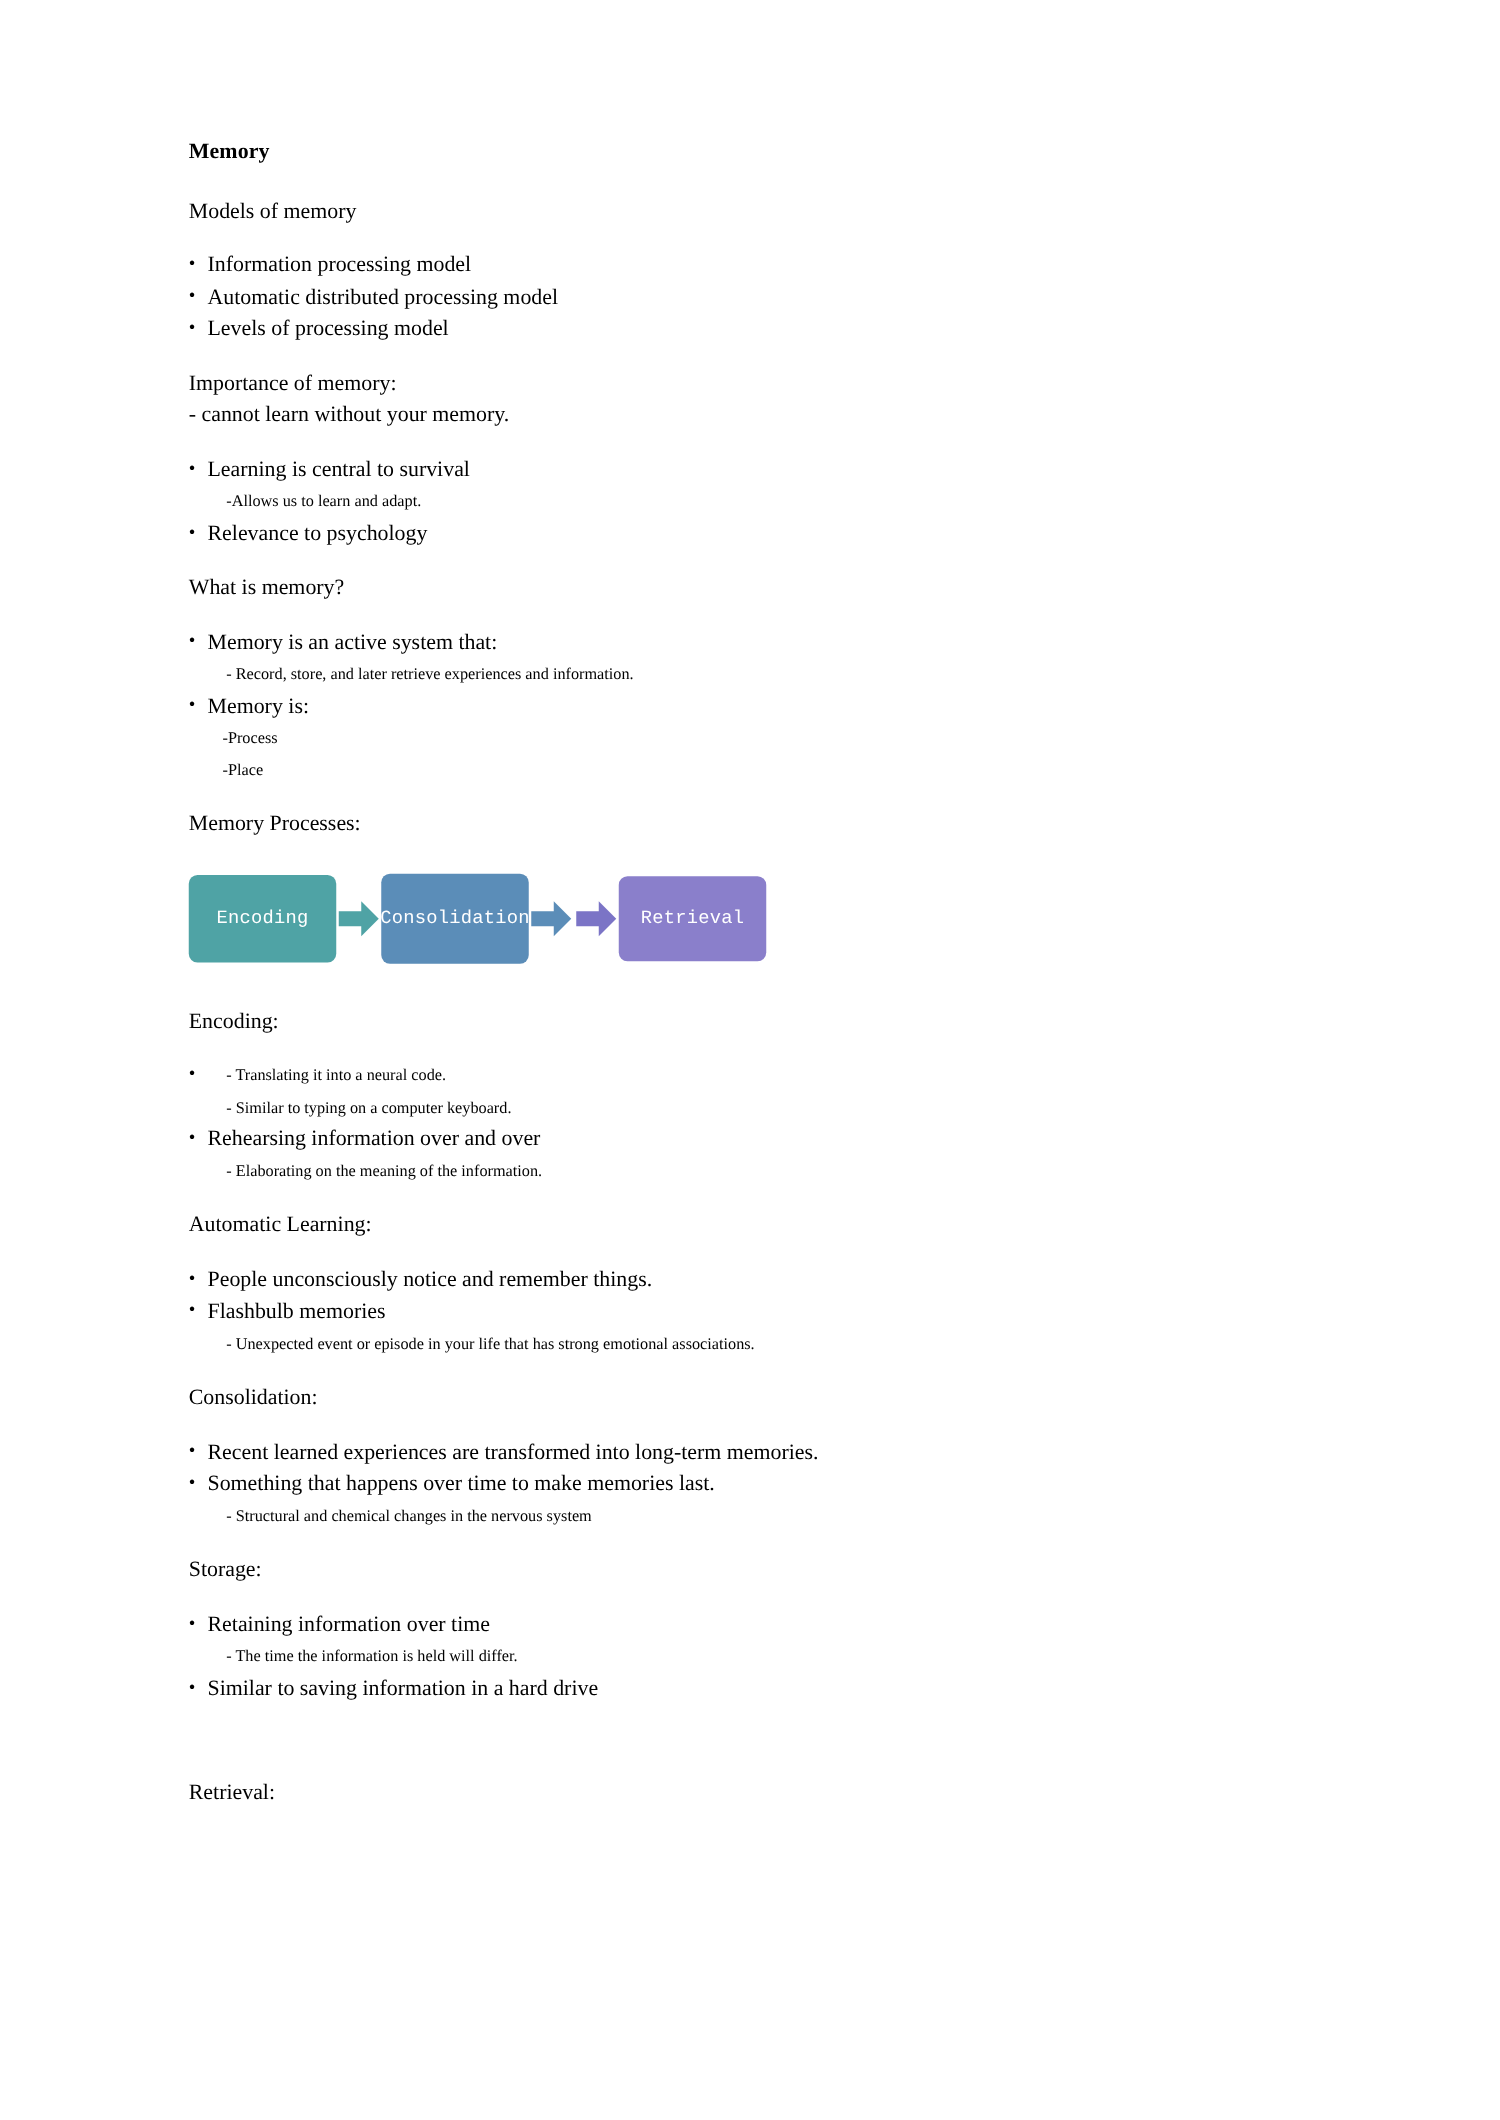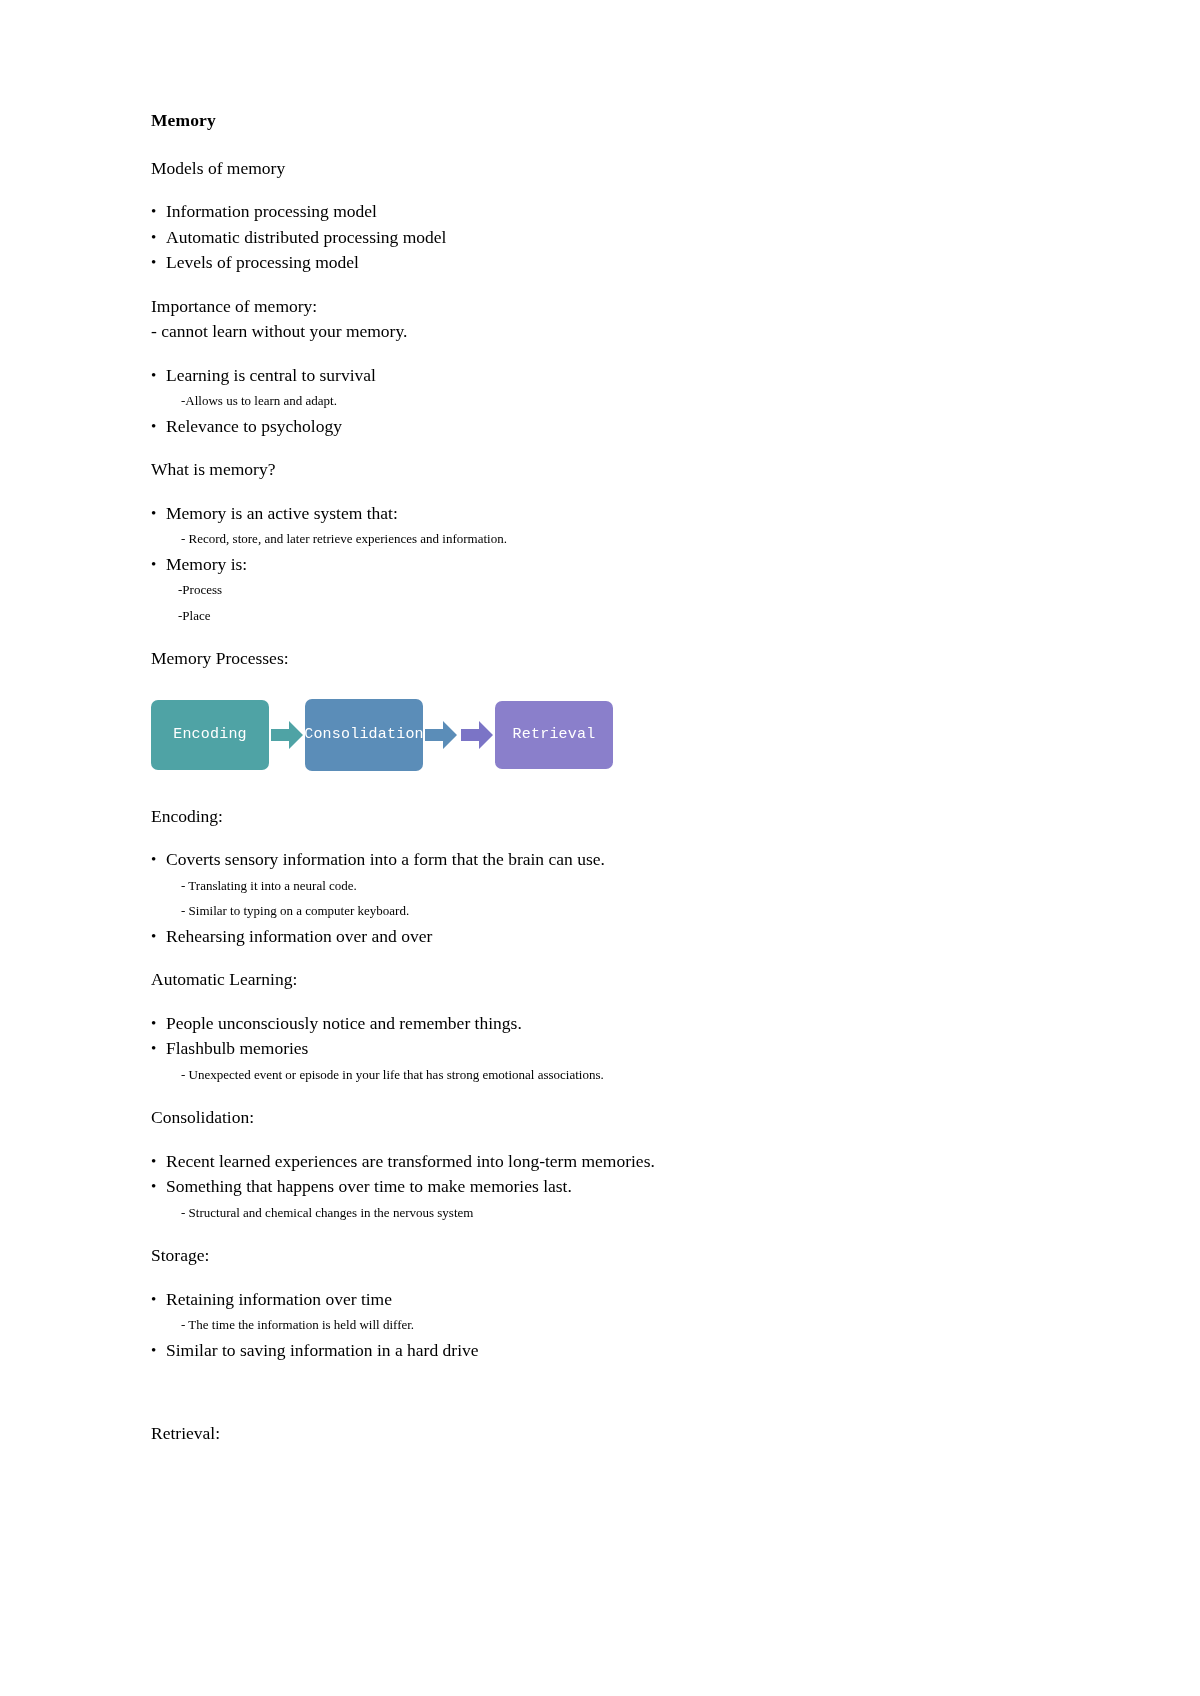--- a/index.html
+++ b/index.html
@@ -167,22 +167,22 @@
       <div class="proc-box" style="background: rgb(138, 127, 203); width: 118px; height: 68px;">
         <span>Retrieval</span>
       </div>
     </div>
 
     <div class="gap-lg"></div>
 
     <div class="para">Encoding:</div>
     <div class="gap-md"></div>
     <ul class="bullets">
-      <li><span class="bullet-dot">•</span><span>Coverts sensory information into a form that the brain can use.</span><span class="sub">- Translating it into a neural code.</span><span class="sub">- Similar to typing on a computer keyboard.</span></li>
-      <li><span class="bullet-dot">•</span><span>Rehearsing information over and over</span></li>
+      <li><span class="bullet-dot">•</span><span class="sub">- Translating it into a neural code.</span><span class="sub">- Similar to typing on a computer keyboard.</span></li>
+      <li><span class="bullet-dot">•</span><span>Rehearsing information over and over</span><span class="sub">- Elaborating on the meaning of the information.</span></li>
     </ul>
 
     <div class="gap-md"></div>
 
     <div class="para">Automatic Learning:</div>
     <div class="gap-md"></div>
     <ul class="bullets">
       <li><span class="bullet-dot">•</span><span>People unconsciously notice and remember things.</span></li>
       <li><span class="bullet-dot">•</span><span>Flashbulb memories</span><span class="sub">- Unexpected event or episode in your life that has strong emotional associations.</span></li>
     </ul>

